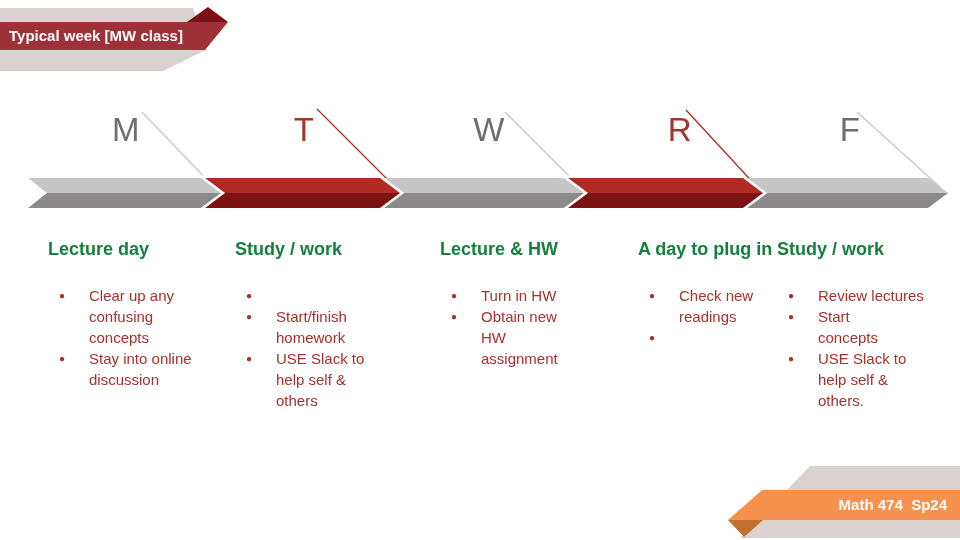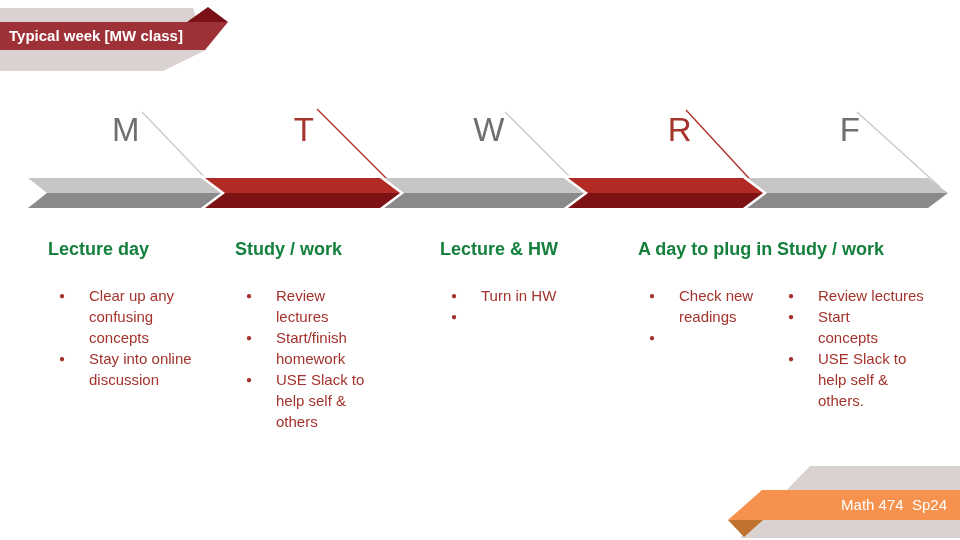--- a/index.html
+++ b/index.html
@@ -9,21 +9,21 @@
     font-family:"Liberation Sans", sans-serif;
   }
   .vector-layer { position:absolute; left:0; top:0; width:960px; height:540px; }
 
   .title-banner-label {
     position:absolute; left:9px; top:22px; height:44px; line-height:28px;
     color:#ffffff; font-size:15px; font-weight:bold; white-space:pre;text-align:right;
   }
   .footer-banner-label {
     position:absolute; right:13px; top:490px; height:30px; line-height:30px;
-    color:#ffffff; font-size:15px; font-weight:normal; white-space:pre;
+    color:#ffffff; font-size:15px; font-weight:bold; white-space:pre;
   }
 
   .day-letter {
     position:absolute; top:109px; width:60px; height:42px; line-height:42px;
     text-align:center; font-size:33px; font-weight:400; color:#6f6f6f;
     letter-spacing:0.5px;
   }
   .day-letter.hl { color:#a5342c; }
 
   .column { position:absolute; top:238px; width:152px; }
@@ -100,22 +100,20 @@
             <span class="txt">Stay into online
 discussion</span>
           </li>
         </ul>
       </div>
       <div class="column" style="left: 233px;">
         <h3>Study / work</h3>
         <ul>
           <li>
             <span class="dot">●</span>
-            <span class="txt">Review
-lectures</span>
           </li>
           <li>
             <span class="dot">●</span>
             <span class="txt">Start/finish
 homework</span>
           </li>
           <li>
             <span class="dot">●</span>
             <span class="txt">USE Slack to
 help self &amp;
@@ -125,20 +123,23 @@
       </div>
       <div class="column" style="left: 414px; margin-left: 24px;">
         <h3>Lecture &amp; HW</h3>
         <ul>
           <li>
             <span class="dot">●</span>
             <span class="txt">Turn in HW</span>
           </li>
           <li>
             <span class="dot">●</span>
+            <span class="txt">Obtain new
+HW
+assignment</span>
           </li>
         </ul>
       </div>
       <div class="column" style="left: 594px; margin-left: 42px;">
         <h3>A day to plug in</h3>
         <ul>
           <li>
             <span class="dot">●</span>
             <span class="txt">Check new
 readings</span>

